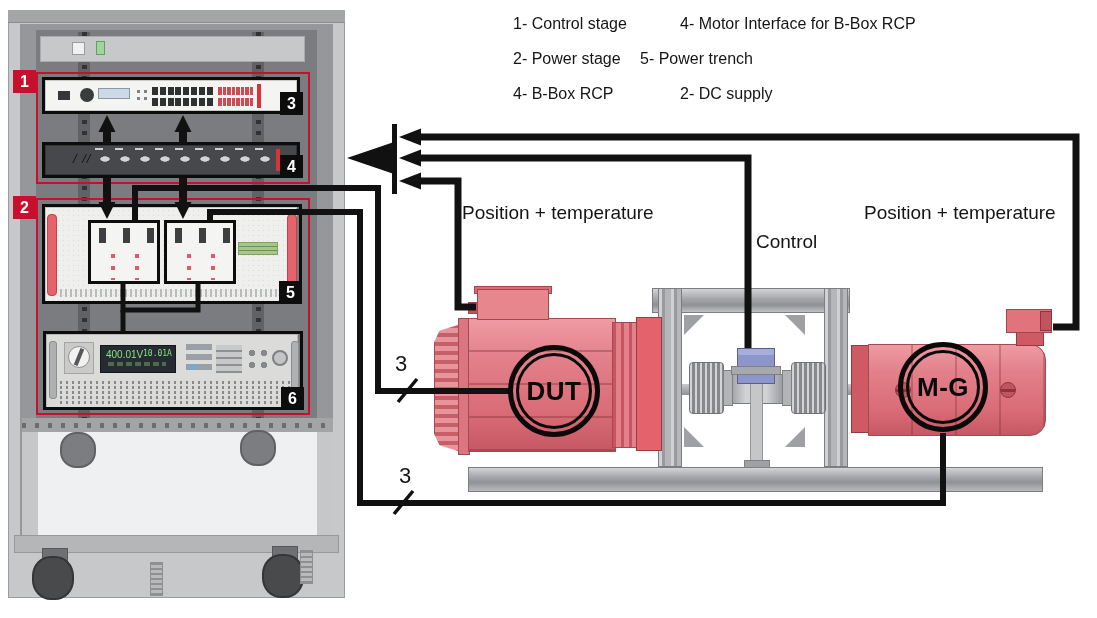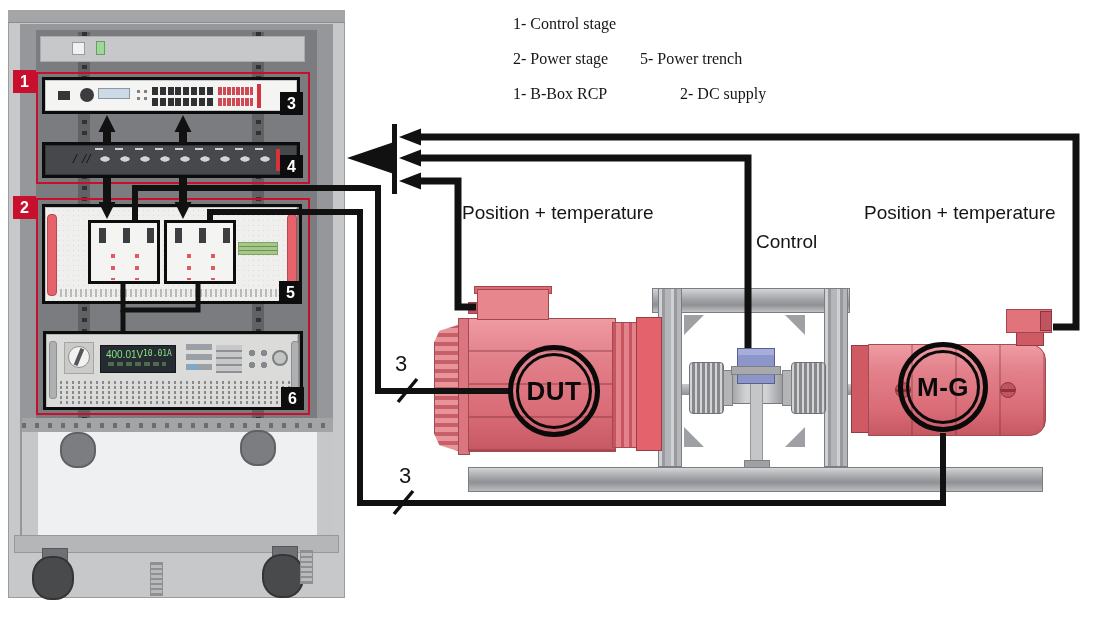--- a/index.html
+++ b/index.html
@@ -169,21 +169,21 @@
   .motor-circle .inner-ring { position:absolute; inset:3px; border:3px solid #0a0a0a; border-radius:50%; }
   .dut-circle { left:508px; top:345px; width:92px; height:92px; }
   .mg-circle { left:898px; top:342px; width:90px; height:90px; }
   .circle-label { font-weight:bold; font-size:26px; color:#0a0a0a; letter-spacing:.5px; z-index:7; }
 
   
   #cables { position:absolute; left:0; top:0; z-index:5; pointer-events:none; }
 
   
   .lbl { position:absolute; color:#151515; z-index:6; white-space:nowrap; }
-  .legend-item { font-size:16px;font-family:Liberation Serif, serif; }
+  .legend-item { font-size:16px; }
   .sig { font-size:19px; }
   .ph3 { font-size:22px; }
   .varload { font-size:24px; line-height:27px; text-align:center; white-space:normal; width:120px; }
 </style>
 </head>
 <body>
 
 <div id="canvas">
 
   <div class="abs rack-outer"></div>
@@ -343,21 +343,22 @@
     <div class="inner-ring"></div>
     <span class="circle-label">DUT</span>
   </div>
   <div class="abs motor-circle mg-circle">
     <div class="inner-ring"></div>
     <span class="circle-label">M-G</span>
   </div>
 
   <span class="lbl legend-item" style="left:513px; top:15px;">1- Control stage</span>
   <span class="lbl legend-item" style="left:513px; top:50px;">2- Power stage</span>
-  <span class="lbl legend-item" style="left:513px; top:85px;">1- B-Box RCP</span>
+  <span class="lbl legend-item" style="left:513px; top:85px;">4- B-Box RCP</span>
+  <span class="lbl legend-item" style="left:680px; top:15px;">4- Motor Interface for B-Box RCP</span>
   <span class="lbl legend-item" style="left:640px; top:50px;">5- Power trench</span>
   <span class="lbl legend-item" style="left:680px; top:85px;">2- DC supply</span>
 
   <span class="lbl sig" style="left:462px; top:202px;">Position + temperature</span>
   <span class="lbl sig" style="left:756px; top:231px;">Control</span>
   <span class="lbl sig" style="left:864px; top:202px;">Position + temperature</span>
   <span class="lbl ph3" style="left:395px; top:351px;">3</span>
   <span class="lbl ph3" style="left:399px; top:463px;">3</span>
 
 </div>

